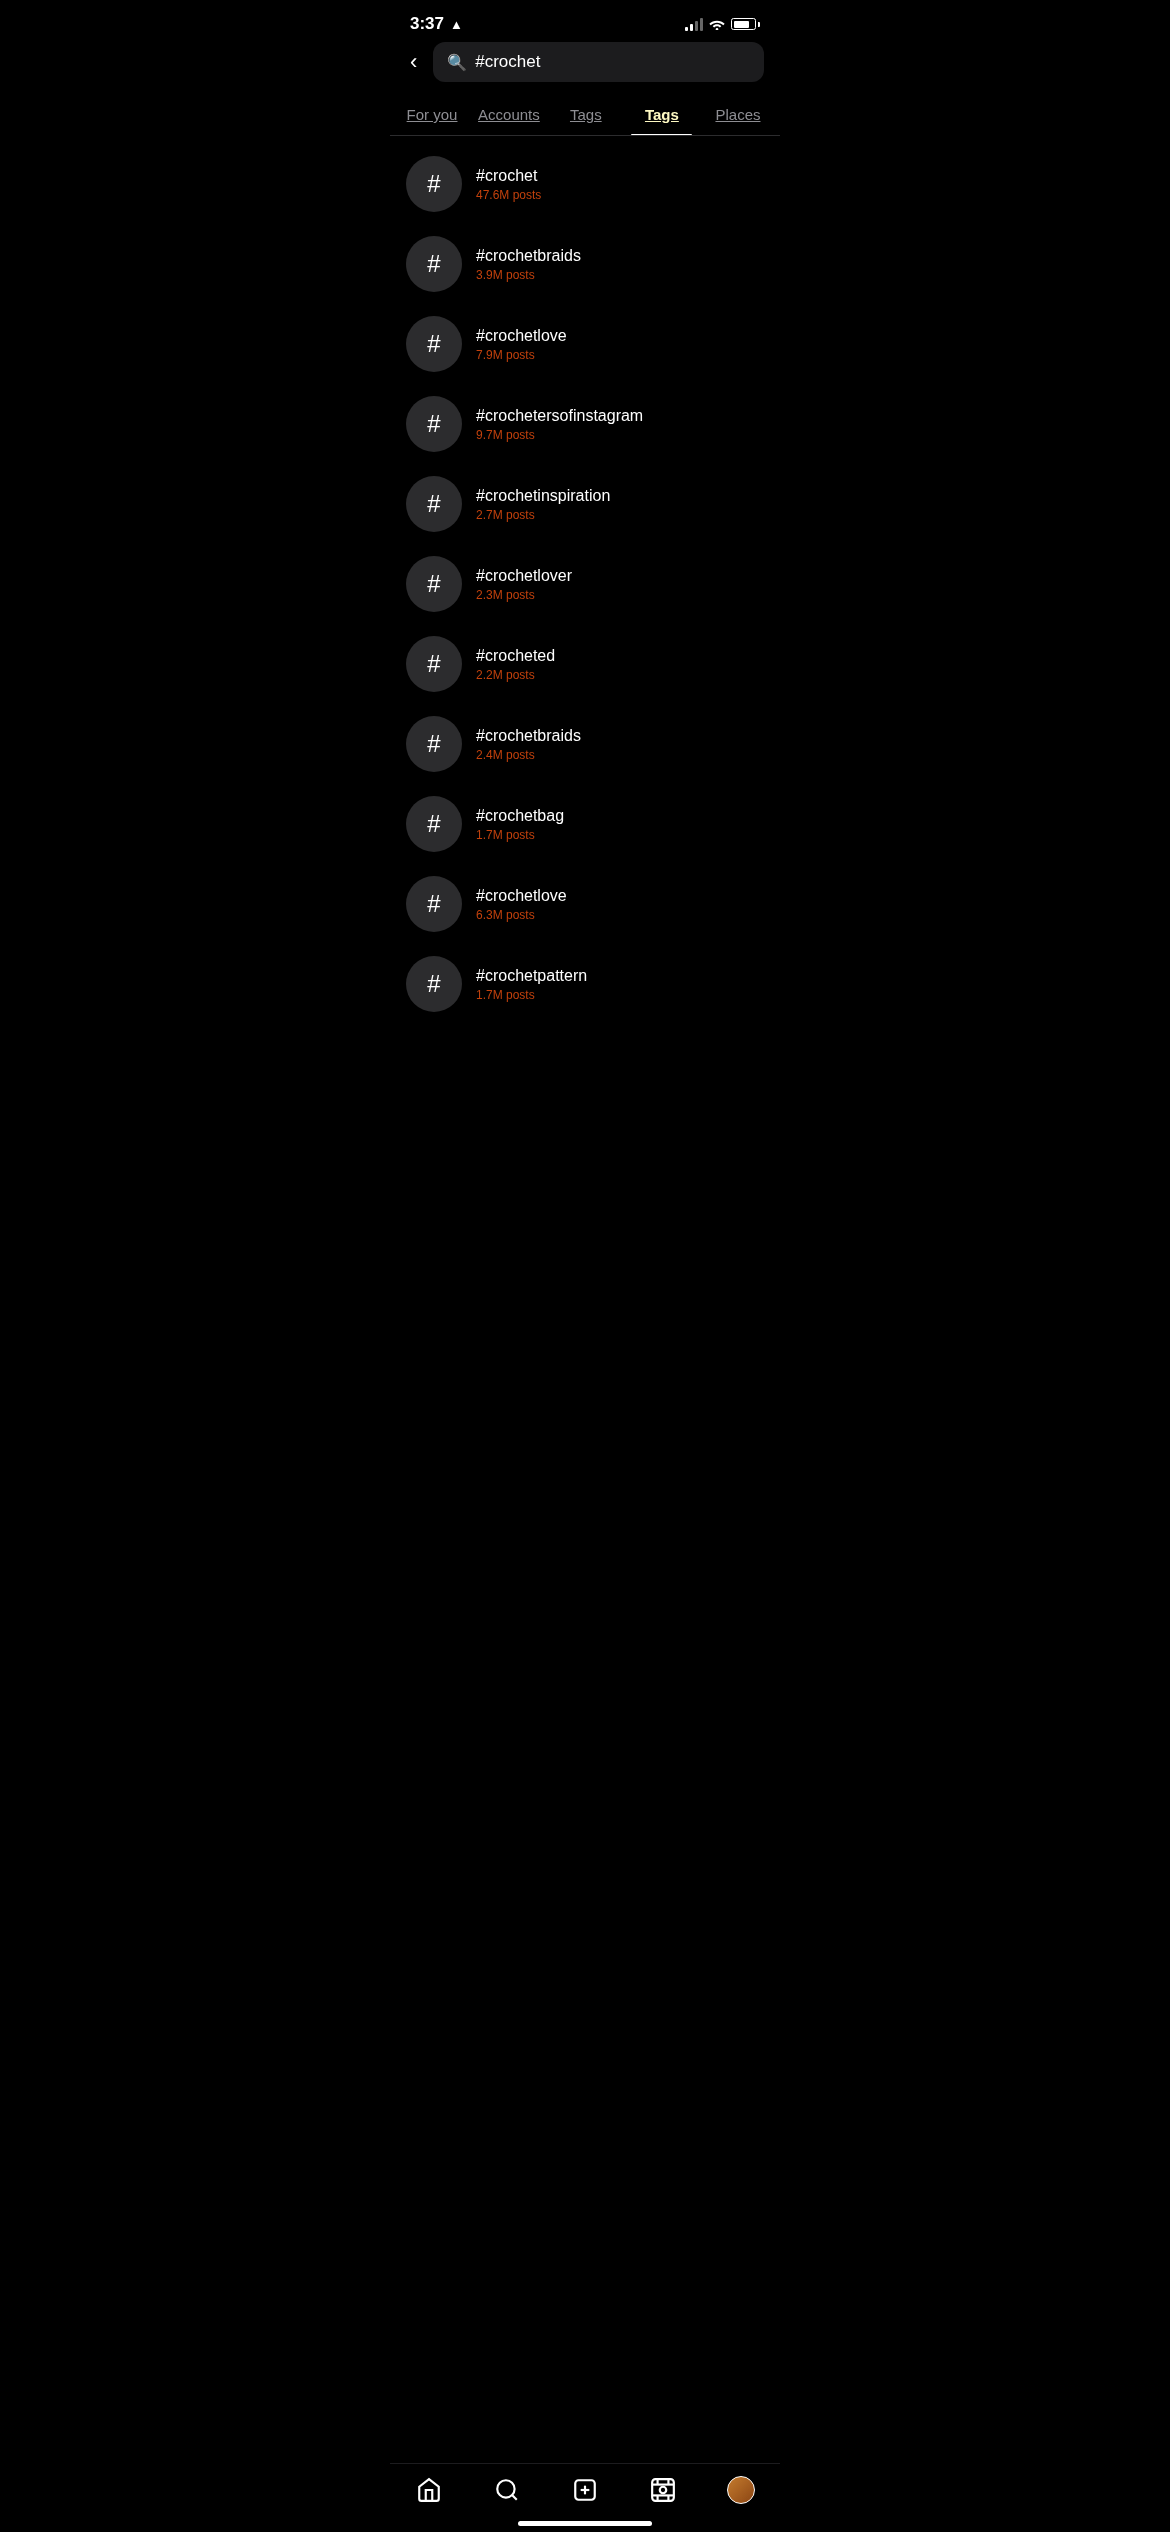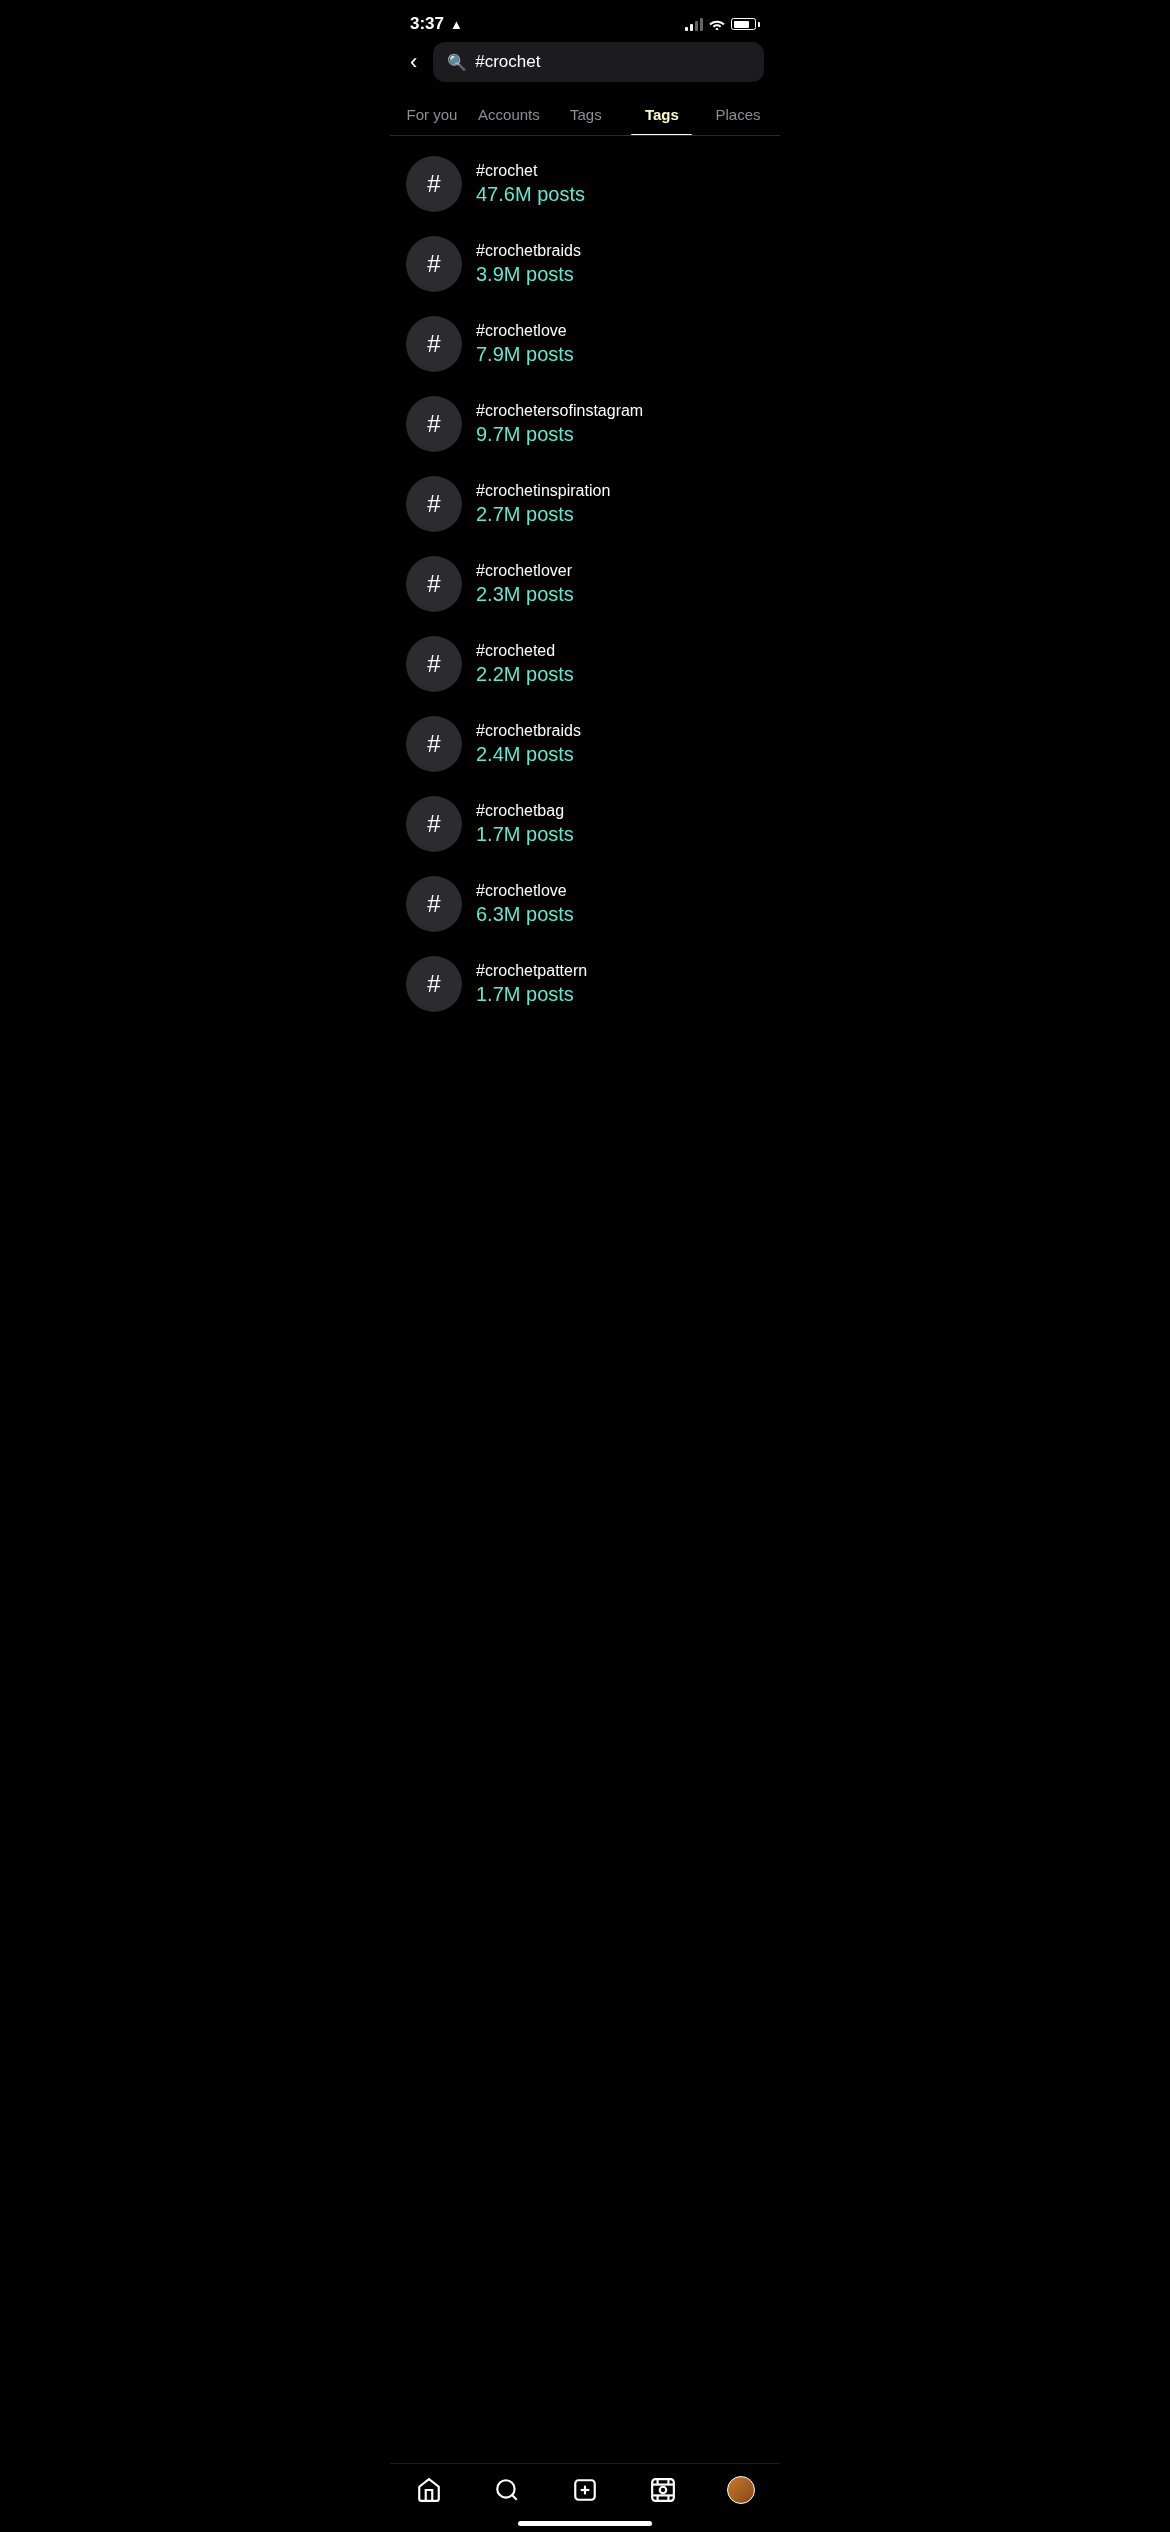--- a/index.html
+++ b/index.html
@@ -140,20 +140,21 @@
 
     .tab {
       flex: 1;
       text-align: center;
       padding: 12px 8px;
       font-size: 15px;
       color: #8e8e93;
       cursor: pointer;
       white-space: nowrap;
       position: relative;
+      text-decoration: underline;
     }
 
     .tab.active {
       color: #fef9c3;
       font-weight: 600;
     }
 
     .tab.active::after {
       content: '';
       position: absolute;
@@ -201,22 +202,22 @@
       gap: 3px;
     }
 
     .tag-name {
       color: #fff;
       font-size: 16px;
       font-weight: 500;
     }
 
     .tag-count {
-      color: #5eead4;
-      font-size: 20px;
+      color: #c2410c;
+      font-size: 12px;
     }
 
     
     .bottom-nav {
       position: fixed;
       bottom: 0;
       left: 50%;
       transform: translateX(-50%);
       width: 390px;
       background: #000;

